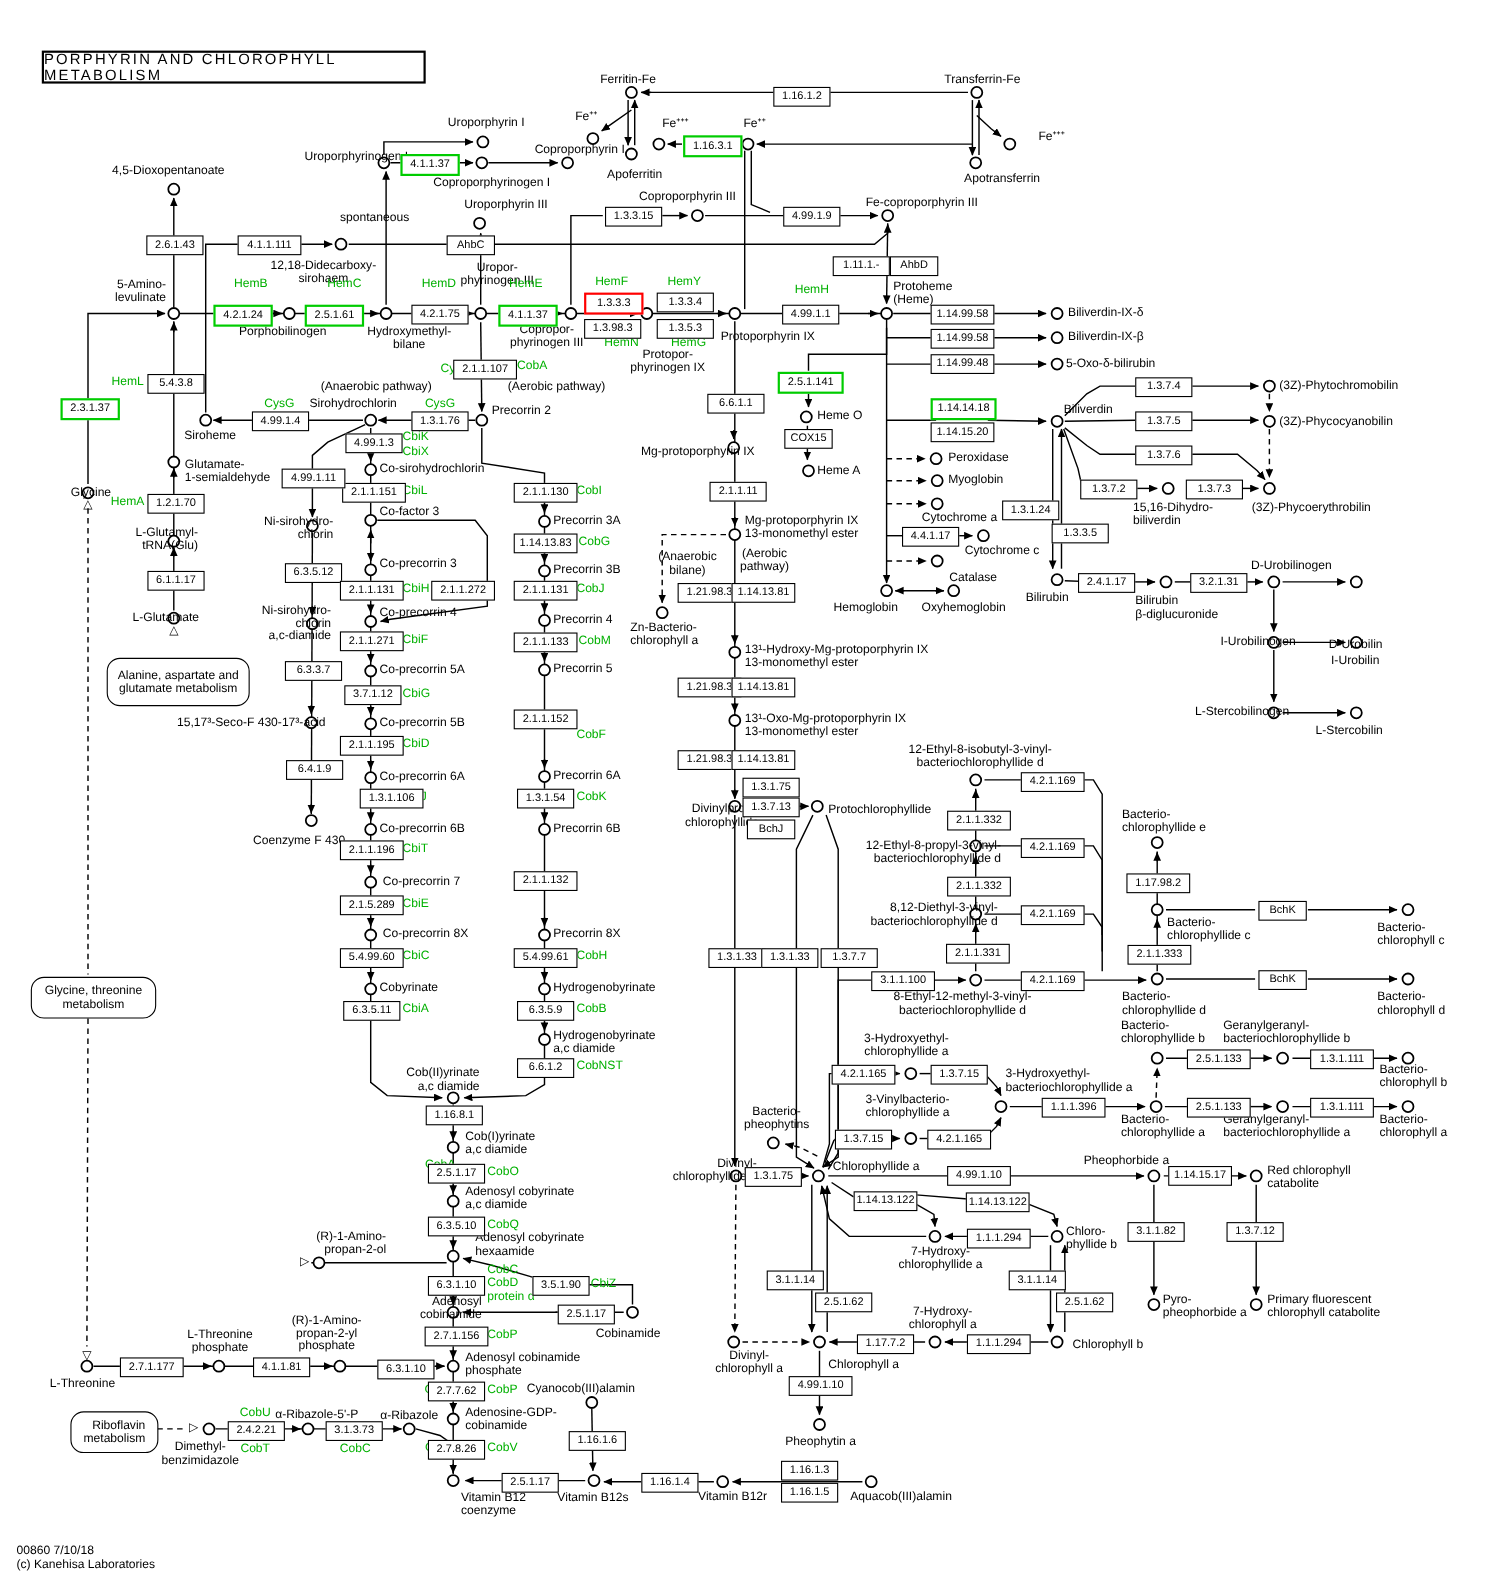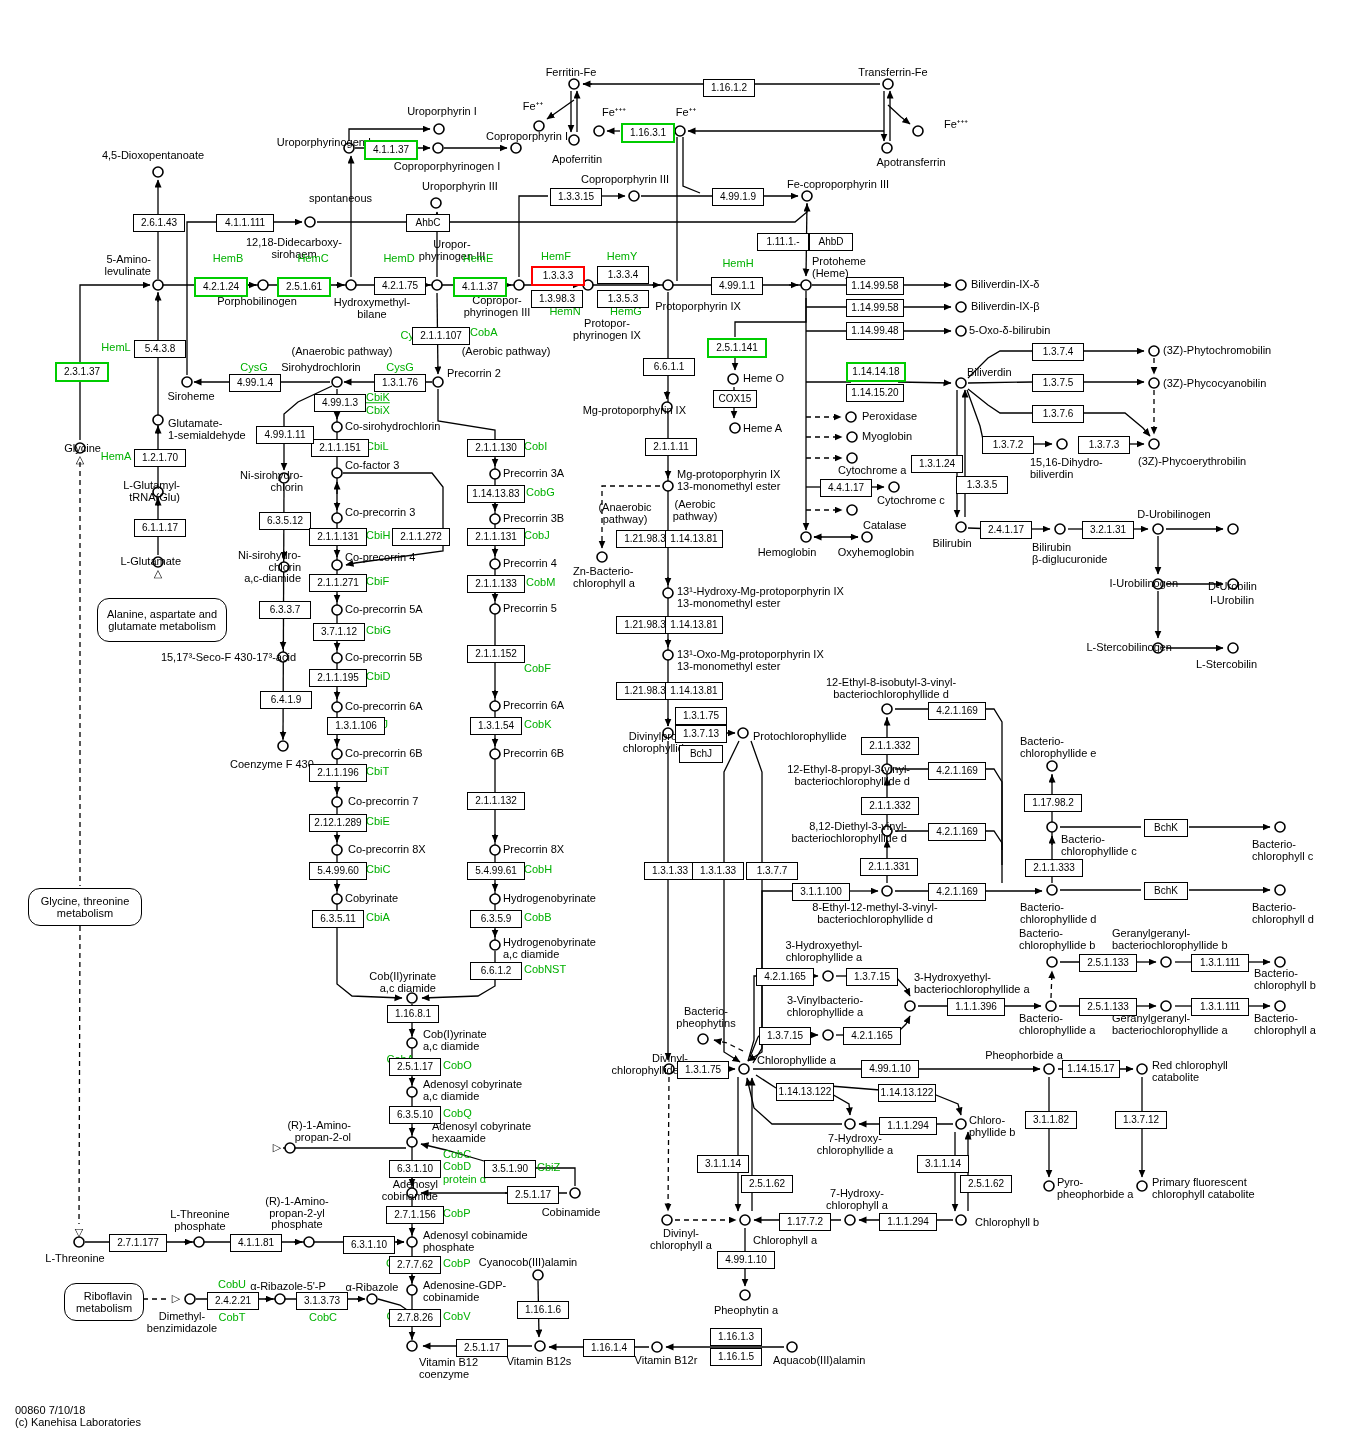--- a/index.html
+++ b/index.html
@@ -387,20 +387,23 @@
         <circle cx="667" cy="1220" r="5" fill="#fff" stroke="#000" stroke-width="1.6"></circle>
         <circle cx="745" cy="1220" r="5" fill="#fff" stroke="#000" stroke-width="1.6"></circle>
         <circle cx="850" cy="1220" r="5" fill="#fff" stroke="#000" stroke-width="1.6"></circle>
         <circle cx="961" cy="1220" r="5" fill="#fff" stroke="#000" stroke-width="1.6"></circle>
         <circle cx="1049" cy="1186" r="5" fill="#fff" stroke="#000" stroke-width="1.6"></circle>
         <circle cx="1142" cy="1186" r="5" fill="#fff" stroke="#000" stroke-width="1.6"></circle>
         <circle cx="703" cy="1039" r="5" fill="#fff" stroke="#000" stroke-width="1.6"></circle>
       </g>
   </svg>
 
+  <div class="titlebox" id="titlebox" style="left: 38px; top: 46px; width: 345px; height: 26px;">
+      <span>PORPHYRIN  AND  CHLOROPHYLL  METABOLISM</span>
+    </div>
 
   <div class="footer" id="footer" style="left: 15px; top: 1404px;">00860 7/10/18
 (c) Kanehisa Laboratories</div>
 
   <div id="boxlayer">
       <div class="ecbox" style="left: 133px; top: 214px; width: 50px; height: 16px;">2.6.1.43</div>
       <div class="ecbox" style="left: 216px; top: 214px; width: 56px; height: 16px;">4.1.1.111</div>
       <div class="ecbox" style="left: 366px; top: 214px; width: 42px; height: 16px; margin-left: 40px;">AhbC</div>
       <div class="ecbox g" style="left: 364px; top: 140px; width: 50px; height: 16px;">4.1.1.37</div>
       <div class="ecbox g" style="left: 194px; top: 277px; width: 50px; height: 16px;">4.2.1.24</div>
@@ -483,21 +486,21 @@
       <div class="ecbox" style="left: 259px; top: 512px; width: 50px; height: 16px;">6.3.5.12</div>
       <div class="ecbox" style="left: 259px; top: 601px; width: 50px; height: 16px;">6.3.3.7</div>
       <div class="ecbox" style="left: 260px; top: 691px; width: 50px; height: 16px;">6.4.1.9</div>
       <div class="ecbox" style="left: 309px; top: 528px; width: 56px; height: 16px;">2.1.1.131</div>
       <div class="ecbox" style="left: 392px; top: 528px; width: 56px; height: 16px;">2.1.1.272</div>
       <div class="ecbox" style="left: 309px; top: 574px; width: 56px; height: 16px;">2.1.1.271</div>
       <div class="ecbox" style="left: 313px; top: 623px; width: 50px; height: 16px;">3.7.1.12</div>
       <div class="ecbox" style="left: 309px; top: 669px; width: 56px; height: 16px;">2.1.1.195</div>
       <div class="ecbox" style="left: 327px; top: 717px; width: 56px; height: 16px;">1.3.1.106</div>
       <div class="ecbox" style="left: 309px; top: 764px; width: 56px; height: 16px;">2.1.1.196</div>
-      <div class="ecbox" style="left: 309px; top: 814px; width: 56px; height: 16px;">2.12.1.289</div>
+      <div class="ecbox" style="left: 309px; top: 814px; width: 56px; height: 16px;">2.1.5.289</div>
       <div class="ecbox" style="left: 309px; top: 862px; width: 56px; height: 16px;">5.4.99.60</div>
       <div class="ecbox" style="left: 312px; top: 910px; width: 50px; height: 16px;">6.3.5.11</div>
       <div class="ecbox" style="left: 467px; top: 439px; width: 56px; height: 16px;">2.1.1.130</div>
       <div class="ecbox" style="left: 467px; top: 485px; width: 56px; height: 16px;">1.14.13.83</div>
       <div class="ecbox" style="left: 467px; top: 528px; width: 56px; height: 16px;">2.1.1.131</div>
       <div class="ecbox" style="left: 467px; top: 575px; width: 56px; height: 16px;">2.1.1.133</div>
       <div class="ecbox" style="left: 467px; top: 645px; width: 56px; height: 16px;">2.1.1.152</div>
       <div class="ecbox" style="left: 470px; top: 717px; width: 50px; height: 16px;">1.3.1.54</div>
       <div class="ecbox" style="left: 467px; top: 792px; width: 56px; height: 16px;">2.1.1.132</div>
       <div class="ecbox" style="left: 467px; top: 862px; width: 56px; height: 16px;">5.4.99.61</div>
@@ -607,21 +610,21 @@
       <div class="lbl r" style="left: 1144px; top: 648px;">L-Stercobilinogen</div>
       <div class="lbl l" style="left: 1196px; top: 665px;">L-Stercobilin</div>
       <div class="lbl l" style="left: 743px; top: 379px;">Heme O</div>
       <div class="lbl l" style="left: 743px; top: 429px;">Heme A</div>
       <div class="lbl r" style="left: 658px; top: 411px;">Mg-protoporphyrin IX</div>
       <div class="lbl l" style="left: 677px; top: 480px;">Mg-protoporphyrin IX
 13-monomethyl ester</div>
       <div class="lbl l" style="left: 573px; top: 577px;">Zn-Bacterio-
 chlorophyll a</div>
       <div class="lbl c" style="left: 625px; top: 513px;">(Anaerobic
-pathway)</div>
+bilane)</div>
       <div class="lbl c" style="left: 695px; top: 510px;">(Aerobic
 pathway)</div>
       <div class="lbl l" style="left: 677px; top: 597px;">13¹-Hydroxy-Mg-protoporphyrin IX
 13-monomethyl ester</div>
       <div class="lbl l" style="left: 677px; top: 660px;">13¹-Oxo-Mg-protoporphyrin IX
 13-monomethyl ester</div>
       <div class="lbl r" style="left: 662px; top: 742px;">Divinylproto-
 chlorophyllide</div>
       <div class="lbl l" style="left: 753px; top: 737px;">Protochlorophyllide</div>
       <div class="lbl c" style="left: 891px; top: 688px;">12-Ethyl-8-isobutyl-3-vinyl-
@@ -700,21 +703,21 @@
 chlorin
 a,c-diamide</div>
       <div class="lbl r" style="left: 268px; top: 658px;">15,17³-Seco-F 430-17³-acid</div>
       <div class="lbl l" style="left: 230px; top: 765px;">Coenzyme F 430</div>
       <div class="lbl c green" style="left: 254px; top: 368px;">CysG</div>
       <div class="lbl r green" style="left: 400px; top: 336px;">CysG</div>
       <div class="lbl l green" style="left: 470px; top: 333px;">CobA</div>
       <div class="lbl c green" style="left: 400px; top: 368px;">CysG</div>
       <div class="lbl c green" style="left: 116px; top: 348px;">HemL</div>
       <div class="lbl c green" style="left: 116px; top: 457px;">HemA</div>
-      <div class="lbl l green" style="left: 366px; top: 398px; text-decoration: underline;">CbiK</div>
+      <div class="lbl l green" style="left: 366px; top: 398px;">CbiK</div>
       <div class="lbl l green" style="left: 366px; top: 411px;">CbiX</div>
       <div class="lbl l green" style="left: 366px; top: 447px;">CbiL</div>
       <div class="lbl l green" style="left: 366px; top: 536px;">CbiH</div>
       <div class="lbl l green" style="left: 366px; top: 582px;">CbiF</div>
       <div class="lbl l green" style="left: 366px; top: 631px;">CbiG</div>
       <div class="lbl l green" style="left: 366px; top: 677px;">CbiD</div>
       <div class="lbl l green" style="left: 366px; top: 725px;">CbiJ</div>
       <div class="lbl l green" style="left: 366px; top: 772px;">CbiT</div>
       <div class="lbl l green" style="left: 366px; top: 822px;">CbiE</div>
       <div class="lbl l green" style="left: 366px; top: 870px;">CbiC</div>

